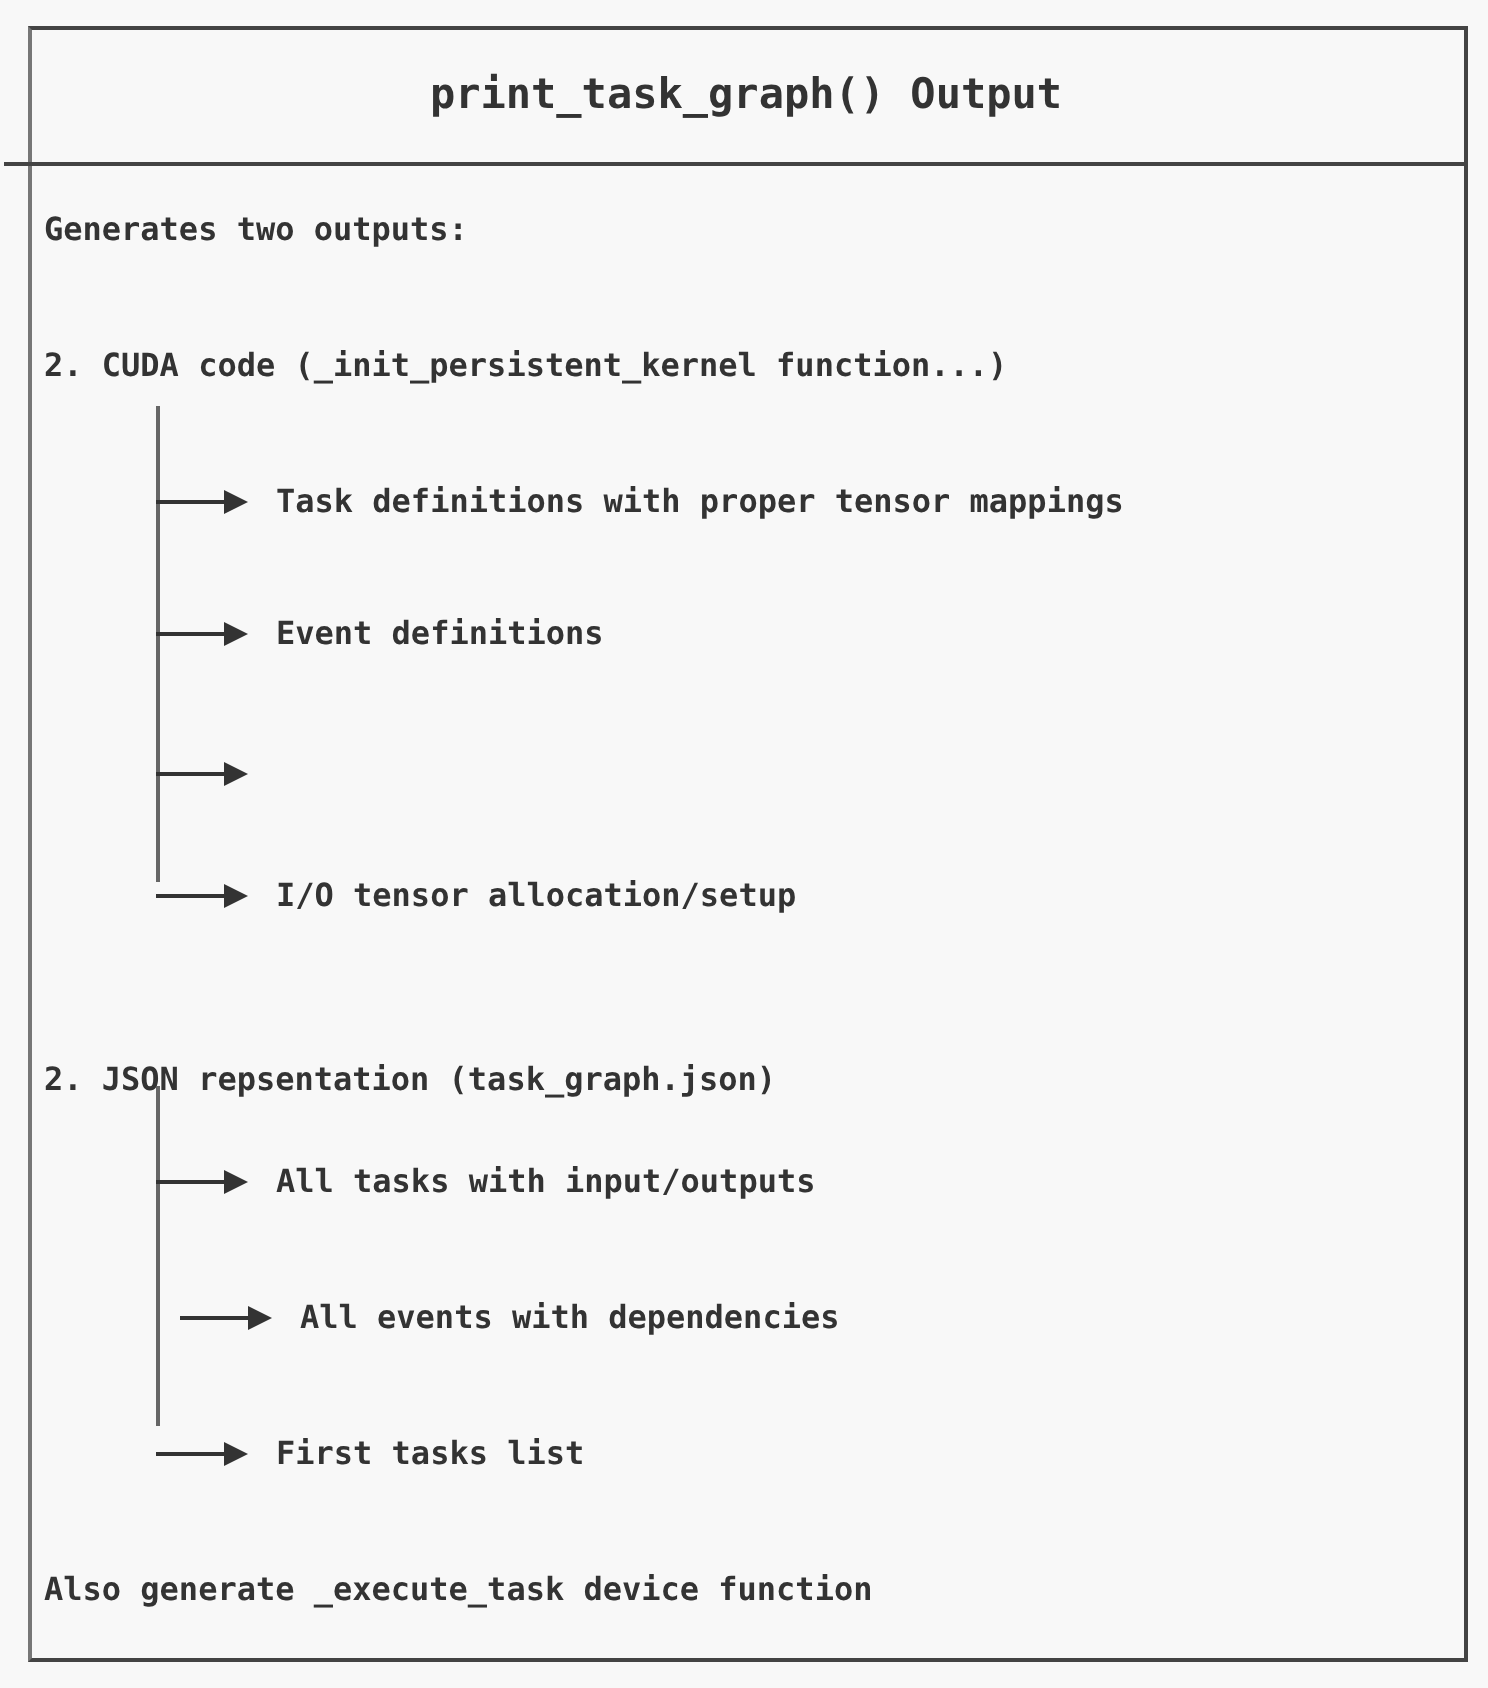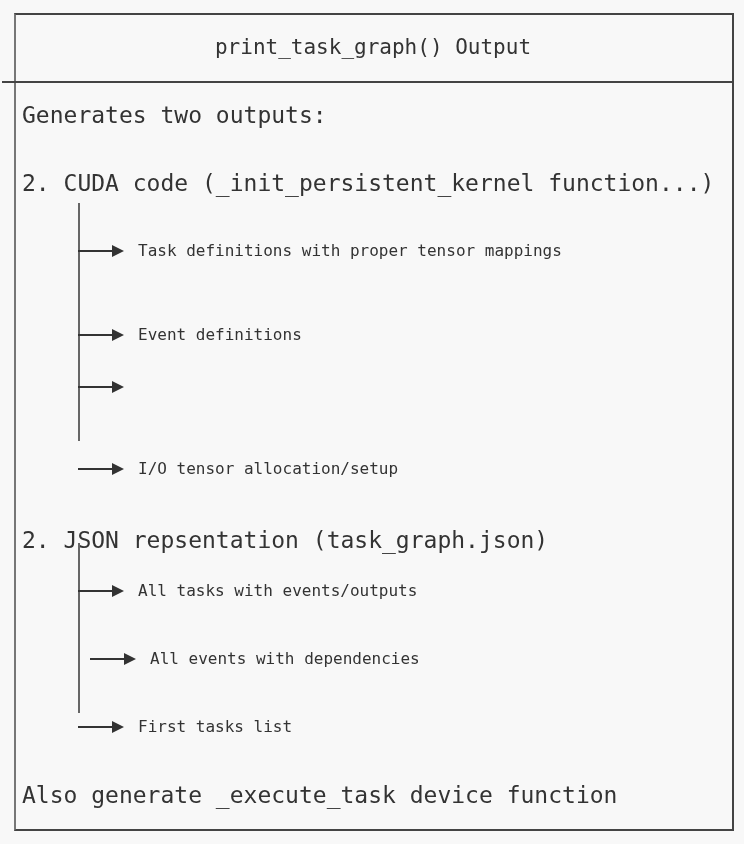--- a/index.html
+++ b/index.html
@@ -14,20 +14,21 @@
       position: relative;
       font-family: "DejaVu Sans Mono", "Liberation Mono", monospace;
       color: #333333;
     }
     .diagram {
       position: absolute;
       left: 14px;
       top: 13px;
       width: 653px;
       height: 816px;
+      font-weight: bold;
     }
     .frame {
       position: absolute;
       left: 0; top: 0;
       width: 716px; height: 814px;
       border: 2px solid #444444;
       border-left-color: #777777;
       box-sizing: content-box;
     }
     .frame .sep {
@@ -36,21 +37,21 @@
       right: 0;
       top: 66px;
       height: 2px;
       background: #444444;
     }
     .row {
       position: absolute;
       left: 8px;
       height: 34px;
       line-height: 34px;
-      font-size: 23px;
+      font-size: 16px;
       white-space: pre;
     }
     .title {
       position: absolute;
       left: 0;
       width: 718px;
       top: 17px;
       height: 34px;
       line-height: 34px;
       font-size: 21px;
@@ -101,43 +102,43 @@
 
   <div class="row" style="top:153px;">2. CUDA code (_init_persistent_kernel function...)</div>
 
   <div class="trunk" style="left:64px; top:190px; height:238px;"></div>
 
   <div class="branch" style="top:221px;">
     <div class="hline"></div>
     <div class="arrowhead"></div>
     <span class="label">Task definitions with proper tensor mappings</span>
   </div>
-  <div class="branch" style="top:305px;">
+  <div class="branch" style="top:287px;">
     <div class="hline"></div>
     <div class="arrowhead"></div>
     <span class="label">Event definitions</span>
   </div>
   <div class="branch" style="top:357px;">
     <div class="hline"></div>
     <div class="arrowhead"></div>
   </div>
-  <div class="branch" style="top:439px;">
+  <div class="branch" style="top:418px;">
     <div class="hline"></div>
     <div class="arrowhead"></div>
     <span class="label">I/O tensor allocation/setup</span>
   </div>
 
   <div class="row" style="top:510px;">2. JSON repsentation (task_graph.json)</div>
 
   <div class="trunk" style="left:64px; top:530px; height:170px;"></div>
 
   <div class="branch" style="top:561px;">
     <div class="hline"></div>
     <div class="arrowhead"></div>
-    <span class="label">All tasks with events/outputs</span>
+    <span class="label">All tasks with input/outputs</span>
   </div>
   <div class="branch" style="top:629px;margin-left:12px;">
     <div class="hline"></div>
     <div class="arrowhead"></div>
     <span class="label">All events with dependencies</span>
   </div>
   <div class="branch" style="top:697px;">
     <div class="hline"></div>
     <div class="arrowhead"></div>
     <span class="label">First tasks list</span>

